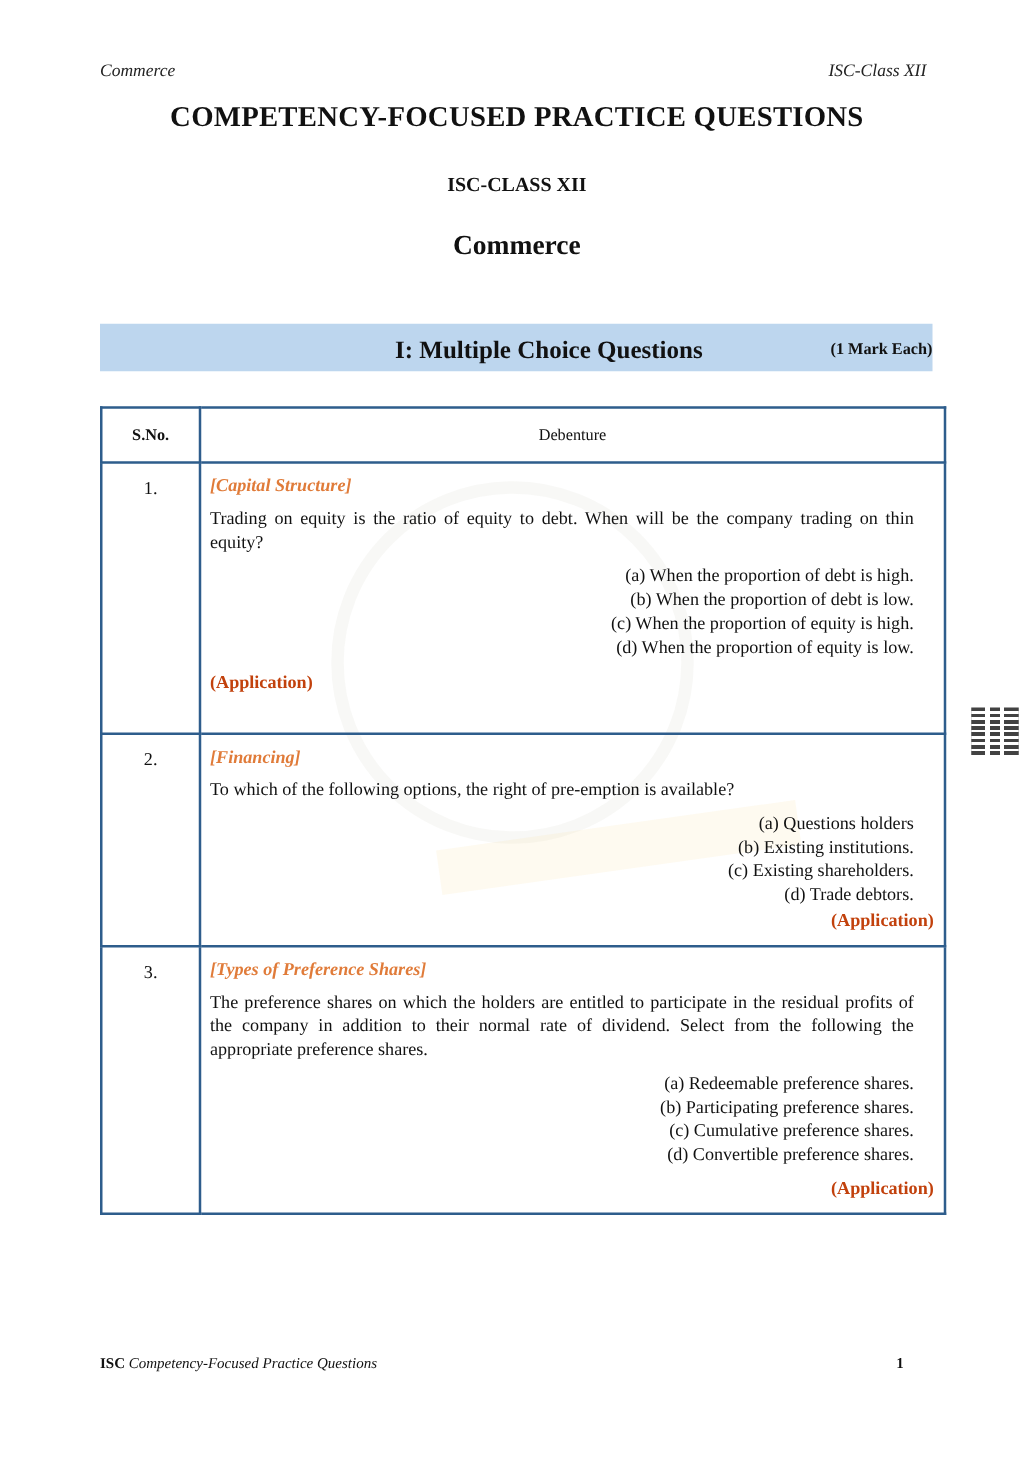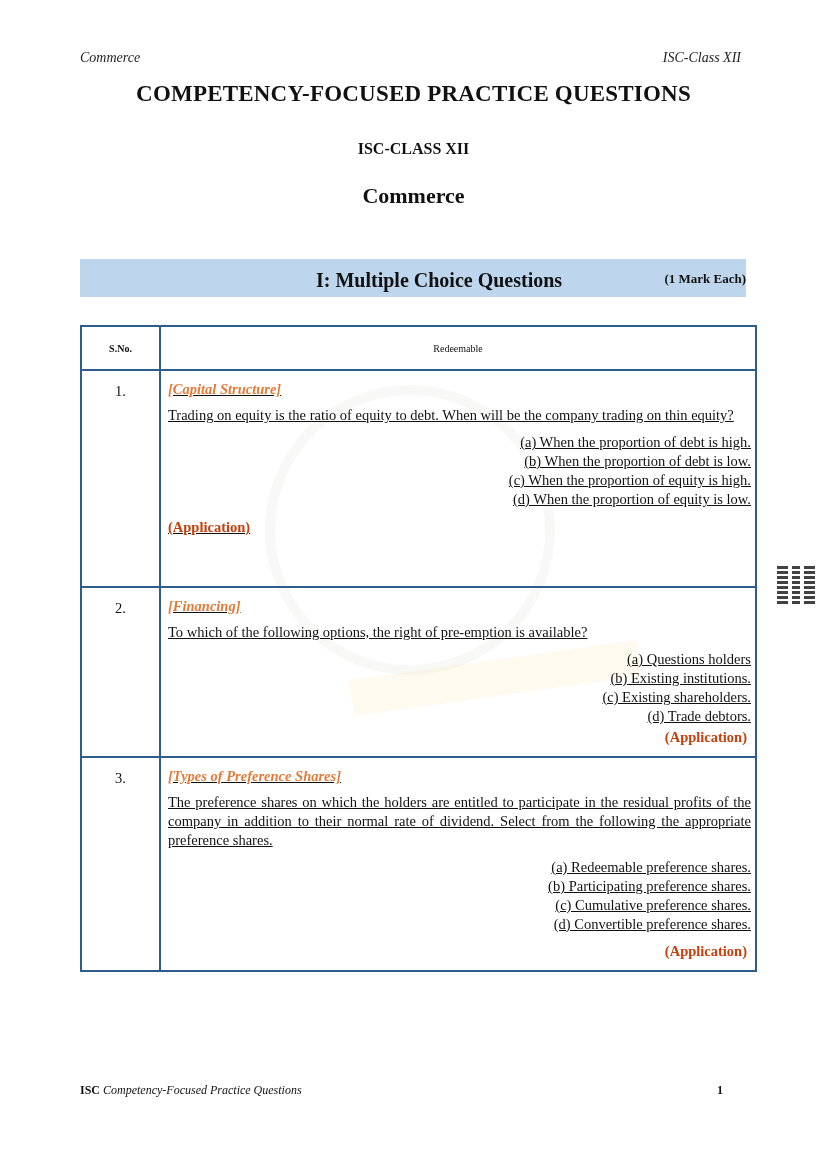--- a/index.html
+++ b/index.html
@@ -13,24 +13,24 @@
   .main-title { position: absolute; top: 81px; left: 0; width: 827px; text-align: center; font-size: 23px; font-weight: bold; letter-spacing: 0.2px; }
   .class-title { position: absolute; top: 140px; left: 0; width: 827px; text-align: center; font-size: 16px; font-weight: bold; }
   .subject-title { position: absolute; top: 183px; left: 0; width: 827px; text-align: center; font-size: 22px; font-weight: bold; }
   .section-banner { position: absolute; top: 259px; left: 80px; width: 666px; height: 38px; background: #bdd6ee; }
   .section-banner .sec-title { position: absolute; left: 236px; top: 10px; font-size: 20px; font-weight: bold; }
   .section-banner .sec-marks { position: absolute; right: 0; top: 12px; font-size: 13px; font-weight: bold; font-family: Liberation Serif, serif; }
   .watermark { position: absolute; left: 265px; top: 385px; width: 290px; height: 290px; border-radius: 50%; border: 10px solid rgba(200, 200, 180, 0.12); box-sizing: border-box; }
   .watermark-ribbon { position: absolute; left: 350px; top: 660px; width: 290px; height: 36px; background: rgba(250, 230, 170, 0.18); transform: rotate(-8deg); }
   table.mcq { position: absolute; top: 325px; left: 80px; width: 677px; border-collapse: collapse; font-size: 14.5px; }
   table.mcq td, table.mcq th { border: 2px solid #2e5d8c; vertical-align: top; }
-  table.mcq th { height: 40px; font-weight: normal; font-size: 10px; vertical-align: middle; }
+  table.mcq th { height: 40px; font-weight: normal; font-size: 13px; vertical-align: middle; }
   table.mcq th.sno-head { width: 75px; font-weight: bold; }
   td.sno { text-align: center; padding-top: 12px; }
-  td.qcell { padding: 10px 4px 10px 7px; position: relative; text-decoration: underline; }
+  td.qcell { padding: 10px 24px 10px 7px; position: relative; }
   .topic { color: #e07b39; font-style: italic; font-weight: bold; margin-bottom: 8px; }
   .qtext { text-align: justify; line-height: 19px; margin-bottom: 8px; }
   .opt { line-height: 19px; text-align: right; }
   .level { color: #c2410c; font-weight: bold; text-align: left; margin-top: 10px; }
   .level.inline { position: absolute; right: 8px; bottom: 10px; margin: 0; }
   .row1 td { height: 195px; }
   .row2 td { height: 148px; }
   .row3 td { height: 192px; }
   .qr { position: absolute; left: 777px; top: 566px; width: 38px; height: 38px; background:
       linear-gradient(90deg, #222 0 30%, transparent 30% 40%, #222 40% 60%, transparent 60% 70%, #222 70% 100%);
@@ -59,21 +59,21 @@
   <span class="sec-marks">(1 Mark Each)</span>
 </div>
 
 <div class="watermark"></div>
 <div class="watermark-ribbon"></div>
 
 <table class="mcq">
   <tbody>
       <tr>
     <th class="sno-head">S.No.</th>
-    <th>Redeemable</th>
+    <th>Debenture</th>
   </tr>
 
   <tr class="row1">
     <td class="sno">1.</td>
     <td class="qcell">
       <div class="topic">[Capital Structure]</div>
       <div class="qtext">Trading on equity is the ratio of equity to debt. When will be the company trading on thin equity?</div>
       <div class="opt">(a)  When the proportion of debt is high.</div>
       <div class="opt">(b)  When the proportion of debt is low.</div>
       <div class="opt">(c)  When the proportion of equity is high.</div>

